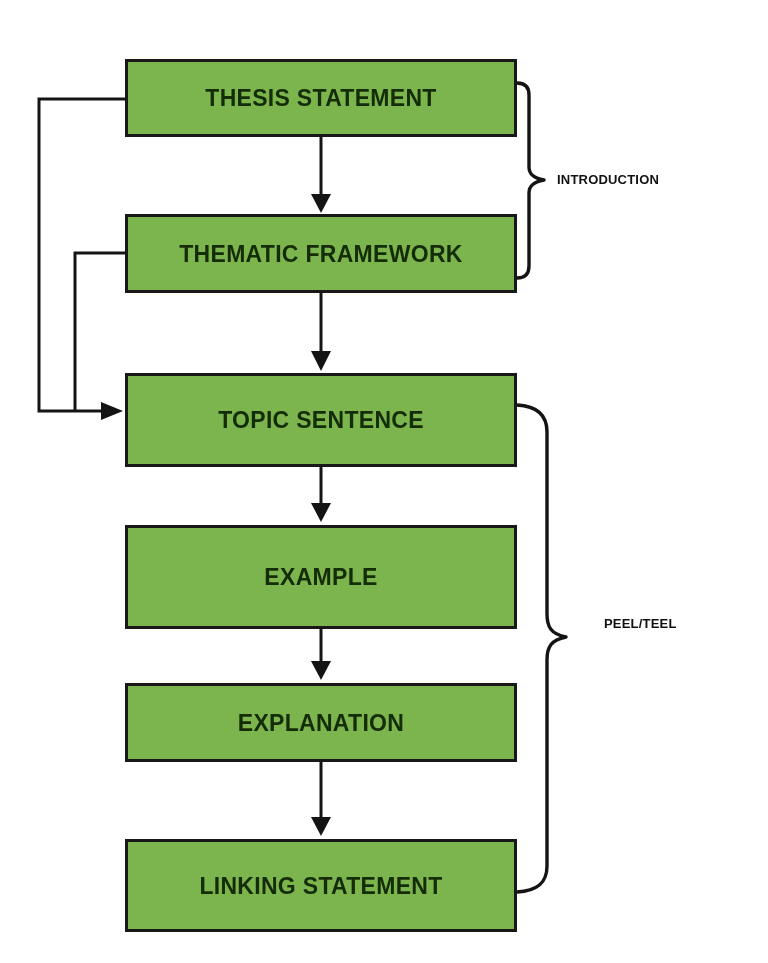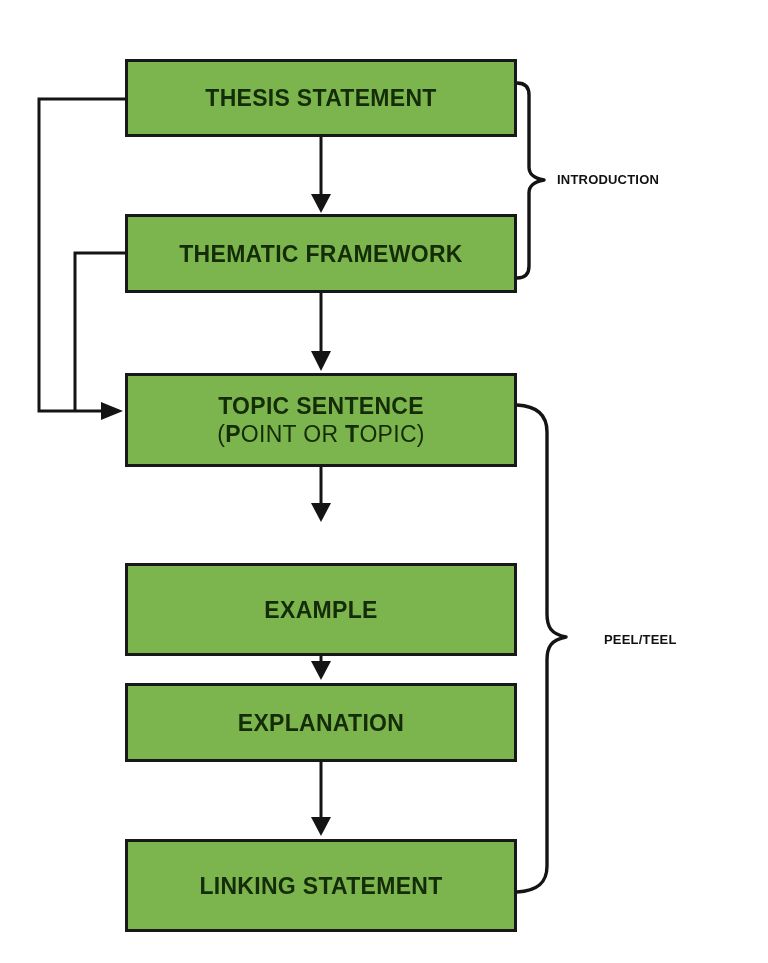--- a/index.html
+++ b/index.html
@@ -60,21 +60,21 @@
     text-align: center;
     color: var(--box-text);
     font-size: 23px;
     font-weight: bold;
     letter-spacing: 0.3px;
     line-height: 28px;
   }
   .box-thesis      { top: 59px;  height: 78px; }
   .box-thematic    { top: 214px; height: 79px; }
   .box-topic       { top: 373px; height: 94px; }
-  .box-example     { top: 525px; height: 93px; margin-top: 38px; }
+  .box-example     { top: 525px; height: 104px; }
   .box-explanation { top: 683px; height: 79px; justify-content: center; }
   .box-linking     { top: 839px; height: 93px; }
   .box .subline {
     font-weight: normal;
   }
   .box .subline b {
     font-weight: bold;
   }
   .brace-label {
     position: absolute;
@@ -85,21 +85,20 @@
     line-height: 25px;
     white-space: nowrap;
   }
   .label-introduction {
     left: 557px;
     top: 167px;
   }
   .label-peel {
     left: 604px;
     top: 611px;
-    margin-top: 16px;
   }
 </style>
 </head>
 <body>
 
 <div class="canvas">
 
   <svg class="wires" viewBox="0 0 768 963" xmlns="http://www.w3.org/2000/svg">
 
     <line class="shaft" x1="321" y1="137" x2="321" y2="196"></line>
@@ -128,21 +127,20 @@
   <div class="box box-thematic">
     <span>THEMATIC FRAMEWORK</span>
   </div>
 
   <div class="box box-thesis">
     <span>THESIS STATEMENT</span>
   </div>
 
   <div class="box box-topic">
     <span>TOPIC SENTENCE</span>
-    <span class="subline"><span>(</span><b>P</b><span>OINT OR </span><b>T</b><span>OPIC)</span></span>
   </div>
 
   <div class="box box-example">
     <span>EXAMPLE</span>
   </div>
 
   <div class="box box-explanation">
     <span>EXPLANATION</span>
   </div>
 

